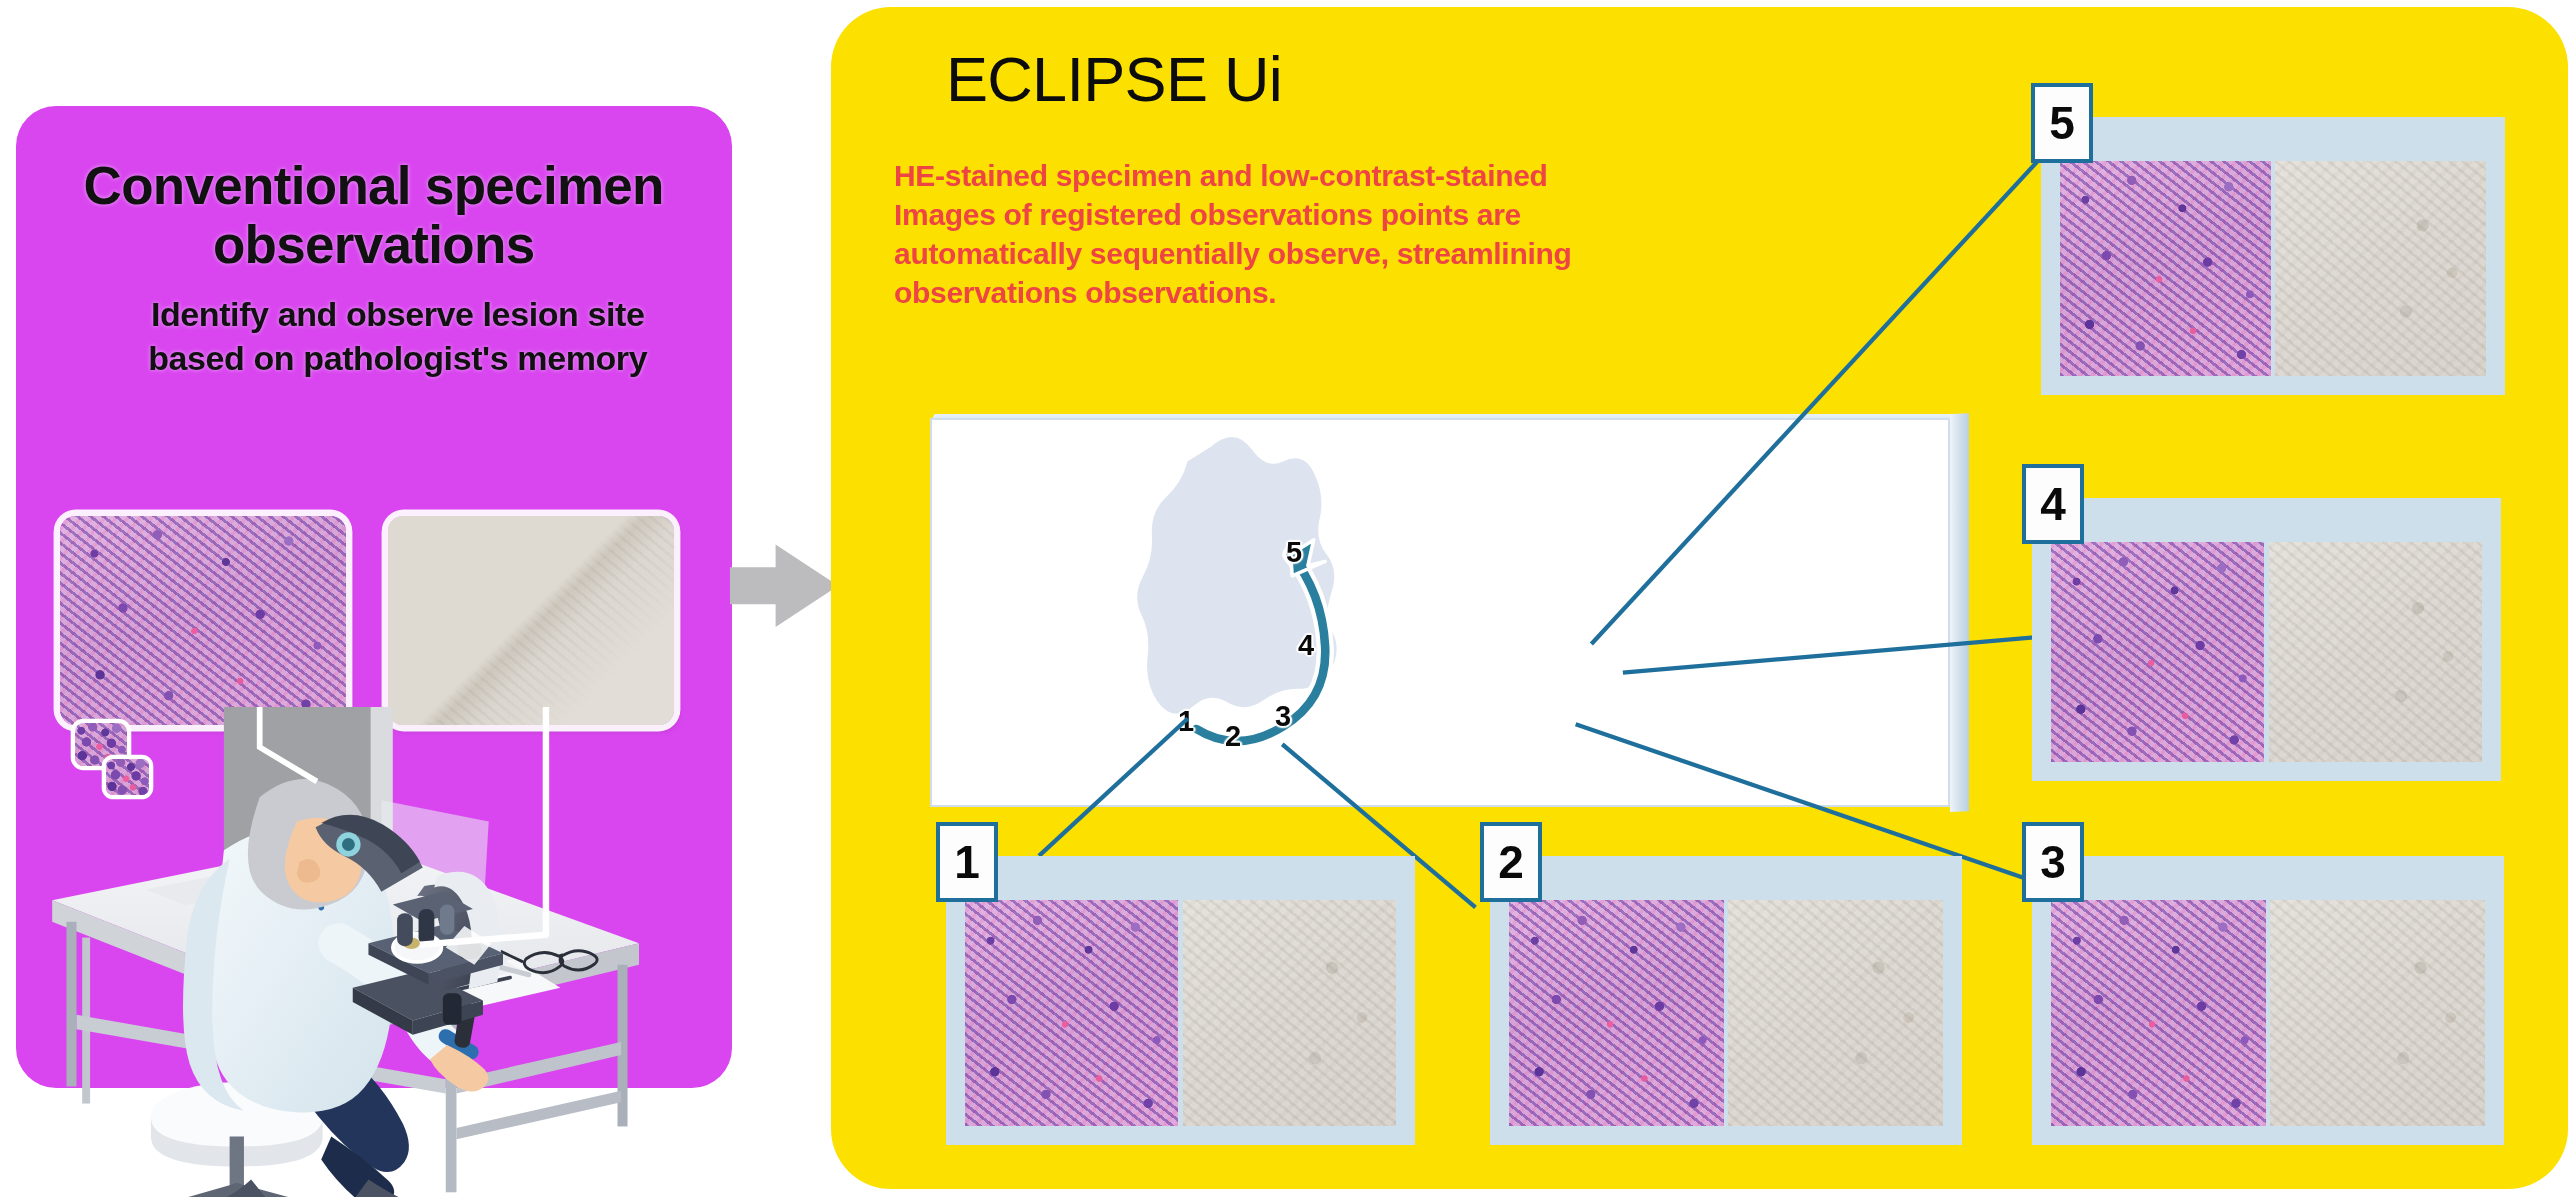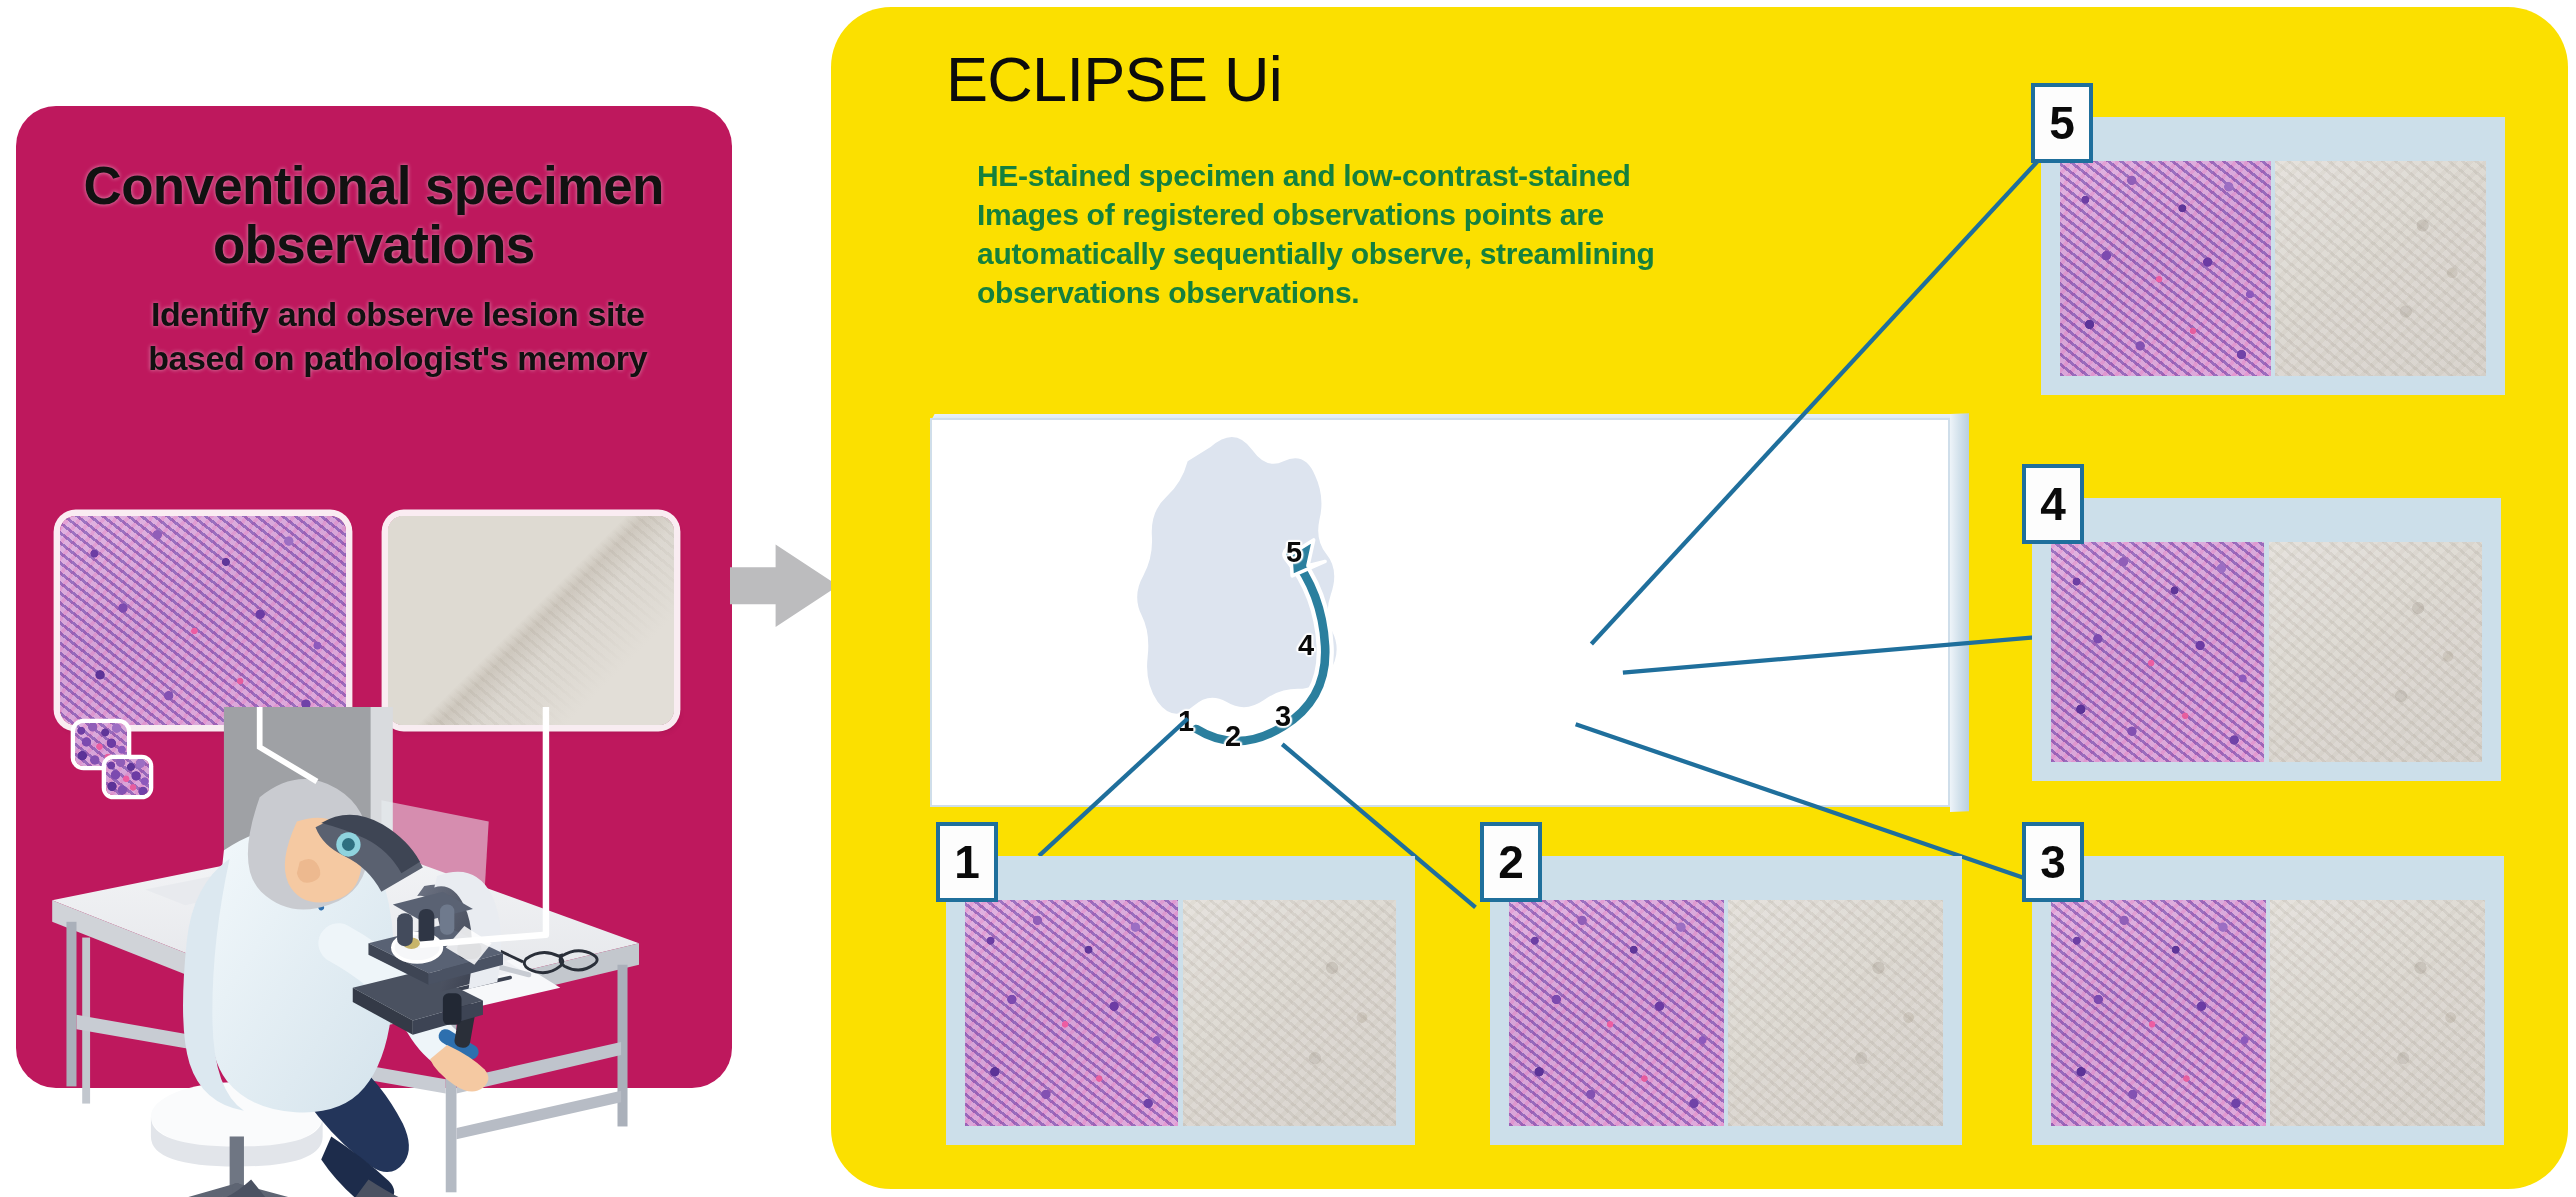--- a/index.html
+++ b/index.html
@@ -6,21 +6,21 @@
   body{
     width:2576px;height:1198px;position:relative;overflow:hidden;
     font-family:"Liberation Sans","DejaVu Sans",sans-serif;
     background:#ffffff;
   }
   .stage{position:absolute;inset:0;}
 
   
   .gray-panel{
     position:absolute;left:15.7px;top:106px;width:716px;height:982px;
-    background:#be185d;border-radius:40px;
+    background:#d946ef;border-radius:40px;
   }
   .gray-title{
     position:absolute;left:0;top:50px;width:100%;
     text-align:center;color:#111;font-weight:bold;font-size:53px;
     line-height:1.12;letter-spacing:-0.7px;
     text-shadow:0 0 4.3px rgba(255,255,255,.55);
   }
   .gray-sub{
     position:absolute;left:0;top:187px;width:100%;
     text-align:center;color:#111;font-weight:bold;font-size:34px;
@@ -86,22 +86,22 @@
   
   .yellow-panel{
     position:absolute;left:831px;top:7.2px;width:1737px;height:1182px;
     background:#fbe000;border-radius:60px;
   }
   .eclipse-title{
     position:absolute;left:946px;top:43px;
     font-size:63px;font-weight:normal;color:#0c0c0c;letter-spacing:-0.7px;
   }
   .eclipse-desc{
-    position:absolute;left:977px;top:156px;width:1002px;
-    font-size:30px;font-weight:bold;color:#15803d;line-height:1.30;letter-spacing:-0.3px;
+    position:absolute;left:894px;top:156px;width:1002px;
+    font-size:30px;font-weight:bold;color:#ef4444;line-height:1.30;letter-spacing:-0.3px;
   }
 
   
   .slide-wrap{position:absolute;left:930px;top:414px;width:1045px;height:398px;}
   .slide-face{
     position:absolute;left:0;top:4.3px;width:1020px;height:389px;
     background:#ffffff;border:2.1px solid #cfdeea;box-sizing:border-box;
   }
   .slide-edge-r{
     position:absolute;left:1020px;top:0;width:18.6px;height:398px;

